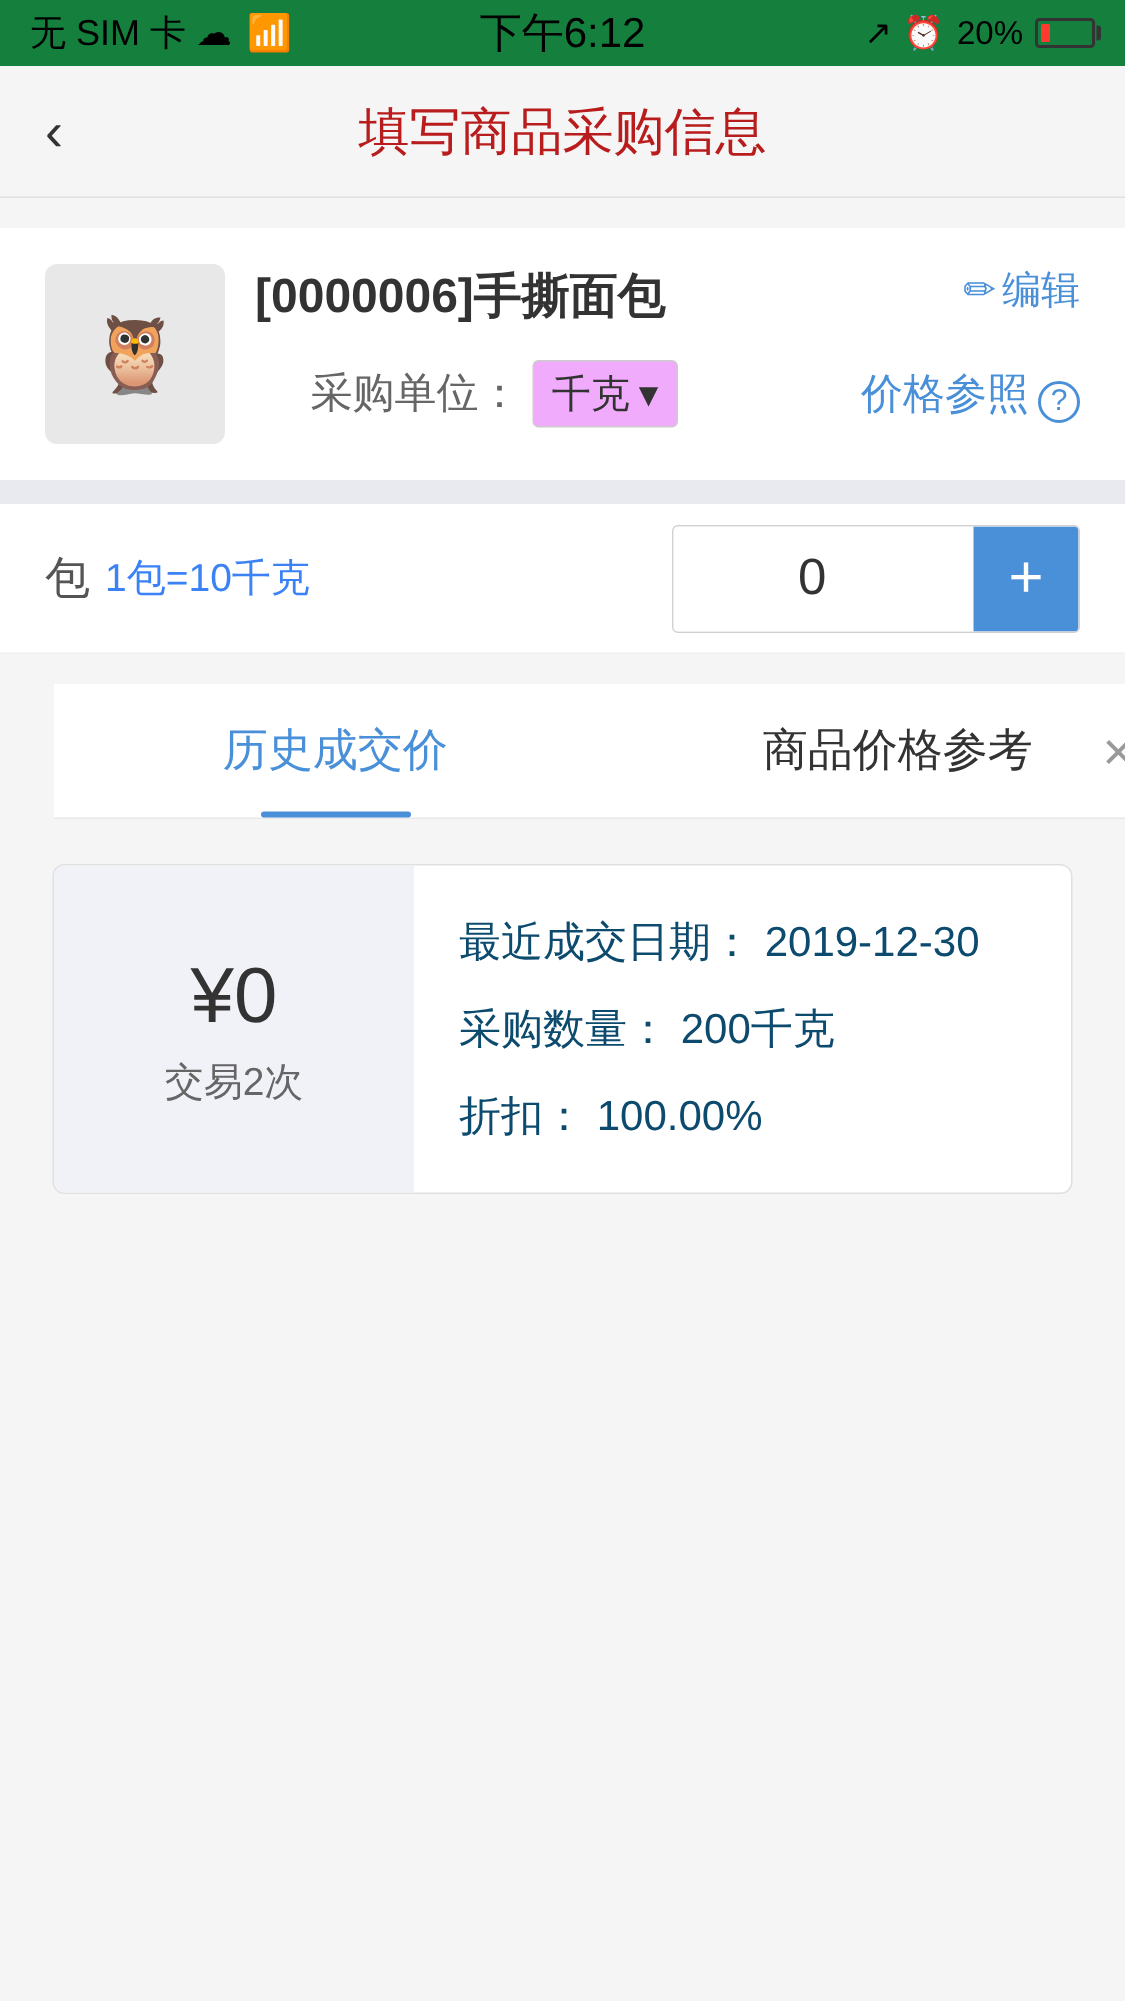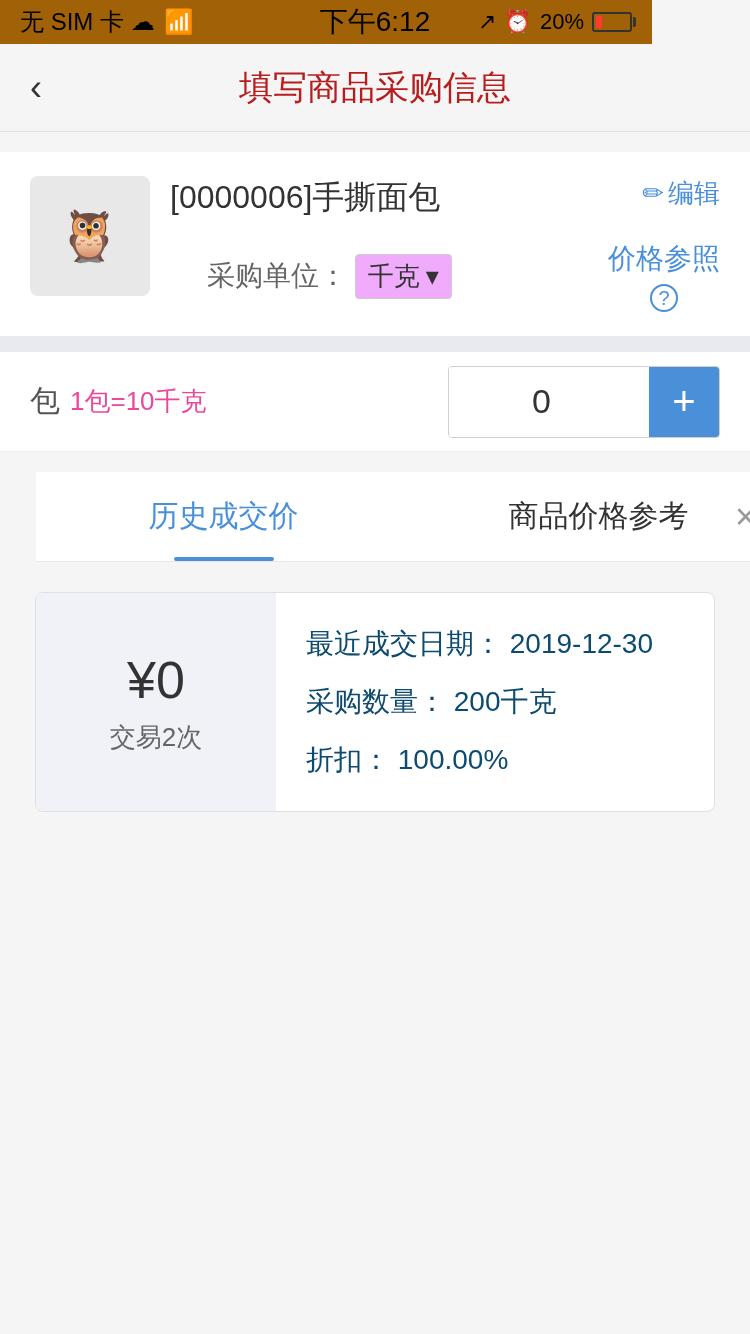--- a/index.html
+++ b/index.html
@@ -7,23 +7,23 @@
     body {
       width: 750px;
       min-height: 1334px;
       font-family: -apple-system, "PingFang SC", "Helvetica Neue", Arial, sans-serif;
       background: #f5f5f5;
       overflow-x: hidden;
     }
 
     
     .status-bar {
-      width: 652px;
+      width: 750px;
       height: 44px;
-      background: #a16207;
+      background: #15803d;
       display: flex;
       align-items: center;
       justify-content: space-between;
       padding: 0 20px;
       font-size: 24px;
     }
     .status-left {
       display: flex;
       align-items: center;
       gap: 10px;
@@ -125,21 +125,21 @@
     }
     .product-header {
       display: flex;
       justify-content: space-between;
       align-items: flex-start;
       margin-bottom: 20px;
     }
     .product-name {
       font-size: 32px;
       color: #333;
-      font-weight: 400;
+      font-weight: 700;
     }
     .edit-btn {
       font-size: 26px;
       color: #4a90d9;
       display: flex;
       align-items: center;
       gap: 4px;
       cursor: pointer;
     }
     .product-unit-row {
@@ -161,24 +161,23 @@
       padding: 4px 12px;
       font-size: 26px;
       color: #333;
       background: #f0abfc;
       cursor: pointer;
     }
     .price-ref {
       font-size: 28px;
       color: #4a90d9;
       display: flex;
-      align-items: center;
+      align-items: flex-end;
       gap: 6px;
       cursor: pointer;
-      flex-direction: column;
     }
     .question-circle {
       width: 28px;
       height: 28px;
       border: 2px solid #4a90d9;
       border-radius: 50%;
       display: inline-flex;
       align-items: center;
       justify-content: center;
       font-size: 20px;
@@ -208,21 +207,21 @@
       align-items: center;
       gap: 10px;
     }
     .unit-badge {
       font-size: 30px;
       color: #555;
       font-weight: 500;
     }
     .unit-conversion {
       font-size: 26px;
-      color: #ec4899;
+      color: #3b82f6;
     }
     .quantity-input-wrap {
       margin-left: auto;
       display: flex;
       align-items: center;
       border: 1px solid #d0d0d0;
       border-radius: 4px;
       overflow: hidden;
     }
     .quantity-input {

